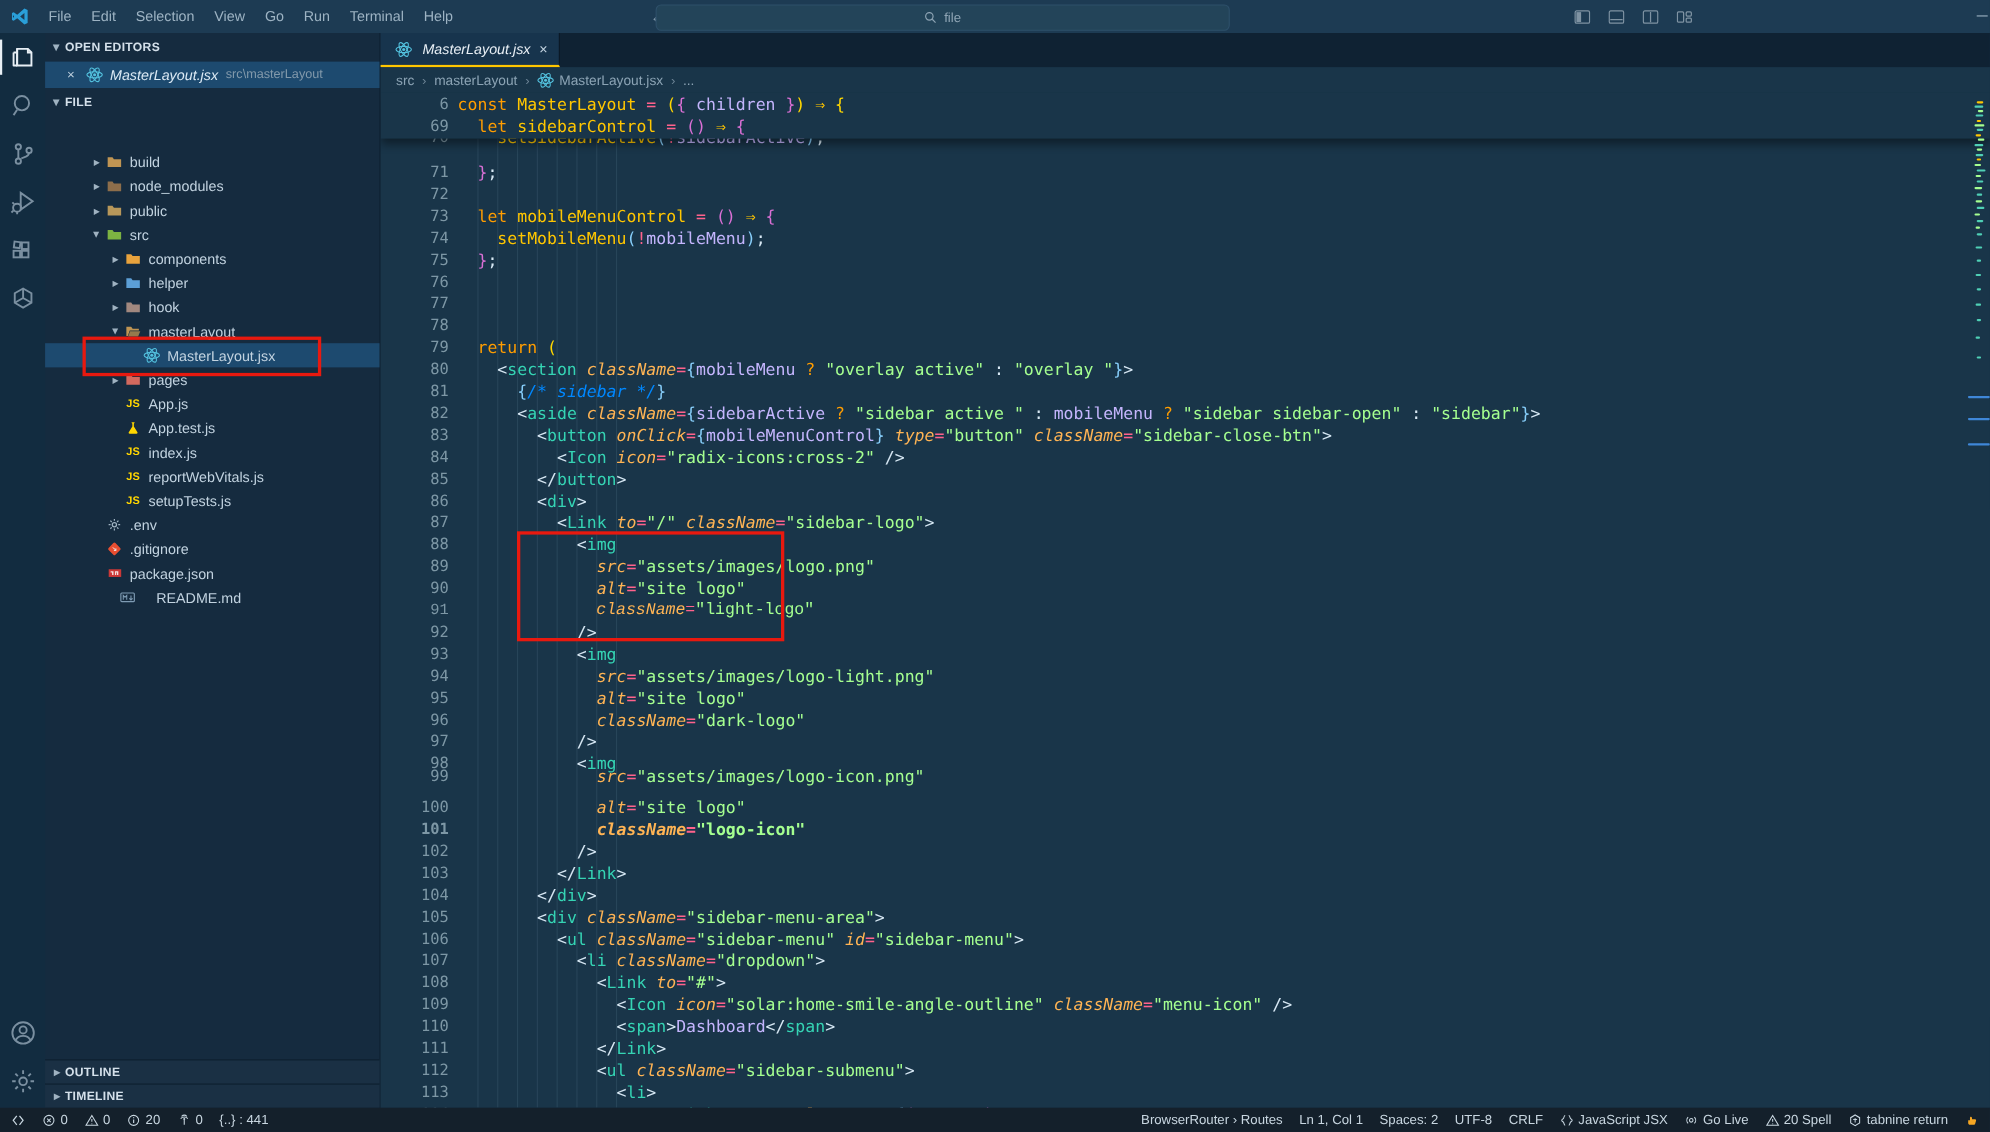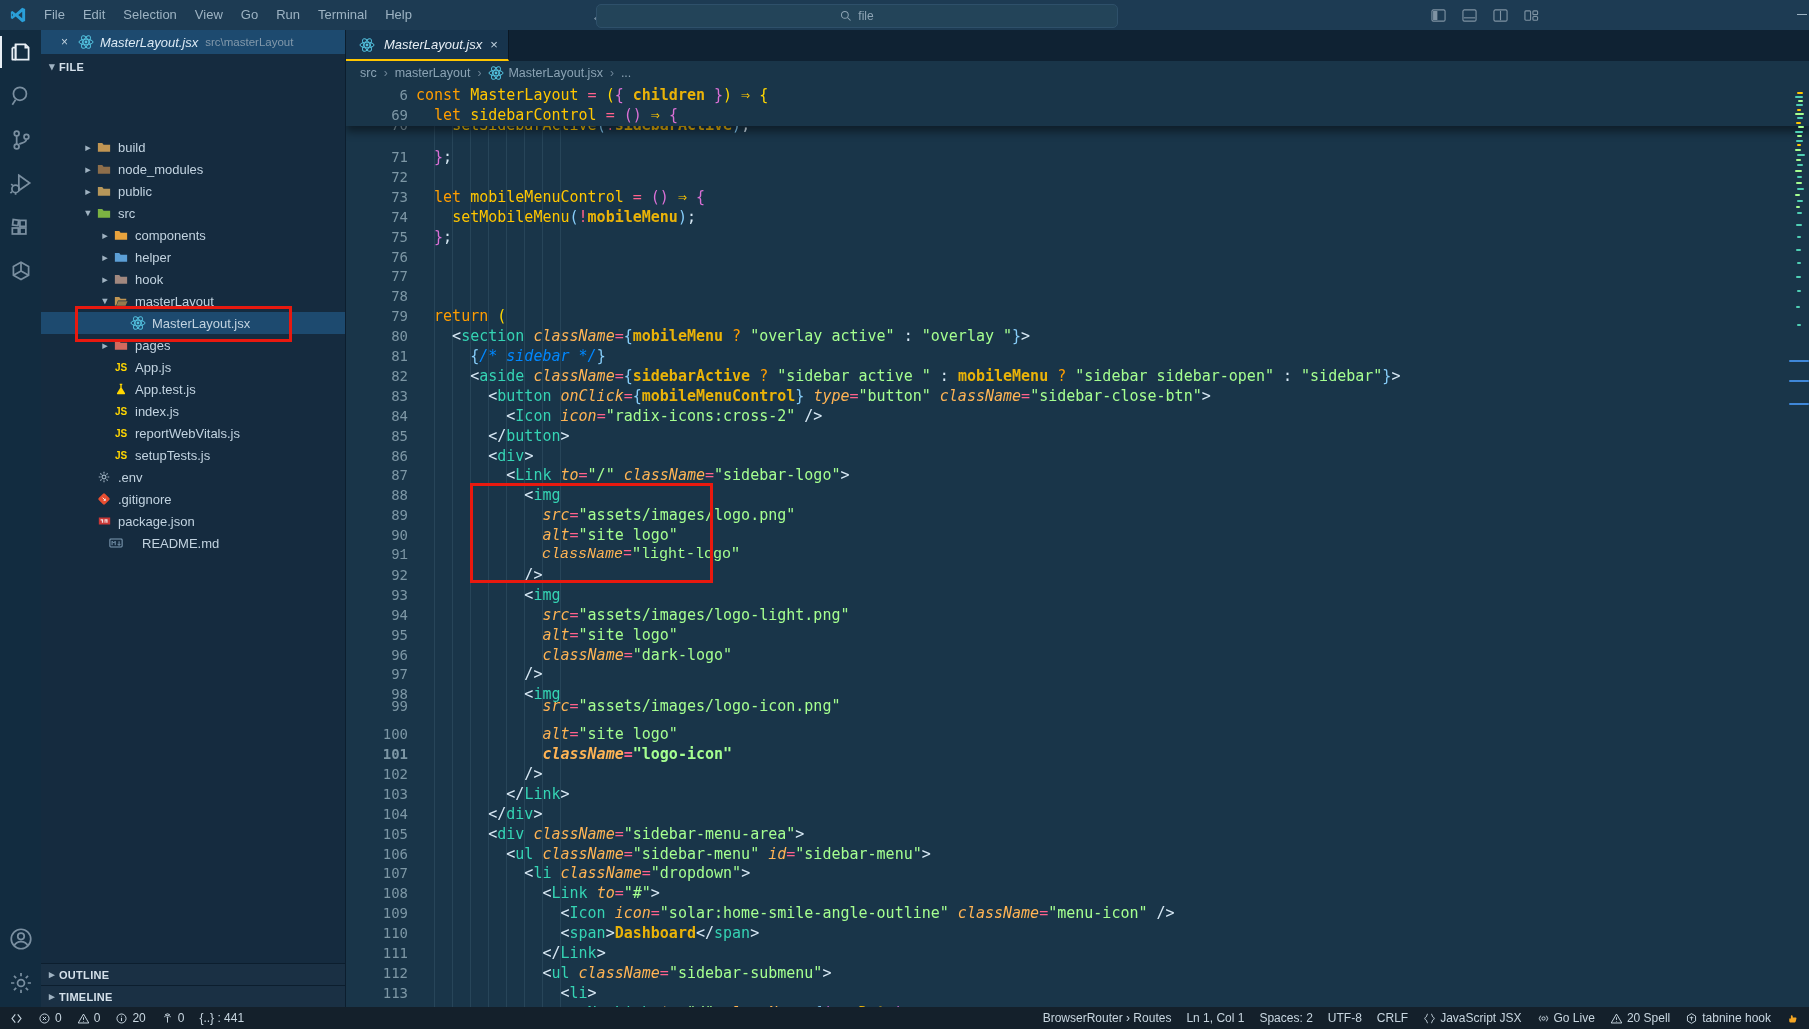--- a/index.html
+++ b/index.html
@@ -66,21 +66,21 @@
   
   .tk-k{color:#ff9d00;}
   .tk-f{color:#ffc600;}
   .tk-o{color:#ff628c;}
   .tk-g{color:#ffd700;}
   .tk-m{color:#da70d6;}
   .tk-u{color:#87cefa;}
   .tk-t{color:#35d4b4;}
   .tk-a{color:#ffb454;font-style:italic;}
   .tk-s{color:#a5ff90;}
-  .tk-v{color:#eab308;font-weight:700;text-align:right;}
+  .tk-v{color:#c4b5fd;font-weight:400;text-align:right;}
   .tk-p{color:#d8e9f5;}
   .tk-c{color:#0088ff;font-style:italic;}
 
   
   .statusbar{position:absolute;left:0;right:0;bottom:0;height:22px;background:#14202b;color:#c8d6e0;font-size:12px;display:flex;align-items:center;padding:0 10px;box-sizing:border-box;}
   .st-group{display:flex;align-items:center;gap:15px;white-space:nowrap;}
   .st-right{margin-left:auto;}
   .st-item{display:flex;align-items:center;gap:4px;}
   .st-item svg{display:block;}
 
@@ -195,20 +195,24 @@
         <div class="act-icon">
           <svg width="26" height="26" viewBox="0 0 24 24" fill="none" stroke="currentColor" stroke-width="1.6">
               <circle cx="12" cy="12" r="3.2"></circle>
               <path d="M12 2.8v3M12 18.2v3M2.8 12h3M18.2 12h3M5.5 5.5l2.1 2.1M16.4 16.4l2.1 2.1M18.5 5.5l-2.1 2.1M7.6 16.4l-2.1 2.1"></path>
             </svg>
         </div>
       </div>
     </div>
 
     <div class="sidebar">
+      <div class="sb-section">
+        <span class="chev down">▸</span>
+        <span>OPEN EDITORS</span>
+      </div>
       <div class="oe-item">
         <span class="close-x">×</span>
         <span class="ficon" id="oe-react">
             <svg width="16" height="16" viewBox="0 0 16 16">
               <g fill="none" stroke="#53c1de" stroke-width="1">
                 <ellipse cx="8" cy="8" rx="7" ry="2.8"></ellipse>
                 <ellipse cx="8" cy="8" rx="7" ry="2.8" transform="rotate(60 8 8)"></ellipse>
                 <ellipse cx="8" cy="8" rx="7" ry="2.8" transform="rotate(120 8 8)"></ellipse>
               </g>
               <circle cx="8" cy="8" r="1.4" fill="#53c1de"></circle>
@@ -647,21 +651,21 @@
           </span>
           <span>20 Spell</span>
         </div>
         <div class="st-item">
           <span>
             <svg width="13" height="13" viewBox="0 0 16 16">
               <path d="M8 2 13 5v6L8 14 3 11V5z" fill="none" stroke="currentColor" stroke-width="1.2"></path>
               <path d="M8 5.5v5M5.8 7h4.4" stroke="currentColor" stroke-width="1.1"></path>
             </svg>
           </span>
-          <span>tabnine hook</span>
+          <span>tabnine return</span>
         </div>
         <div class="st-item">
           <span>
             <svg width="13" height="13" viewBox="0 0 16 16">
               <path d="M4 8h2V5.2c0-1.6 2-1.8 2.2-.2l.2 1.8h3.4c1 0 1.2.9 1 1.6l-.9 3.2c-.2.8-.8 1.4-1.8 1.4H6c-1 0-2-.8-2-2z" fill="#f5a623"></path>
             </svg>
           </span>
         </div>
       </div>
   </div>

